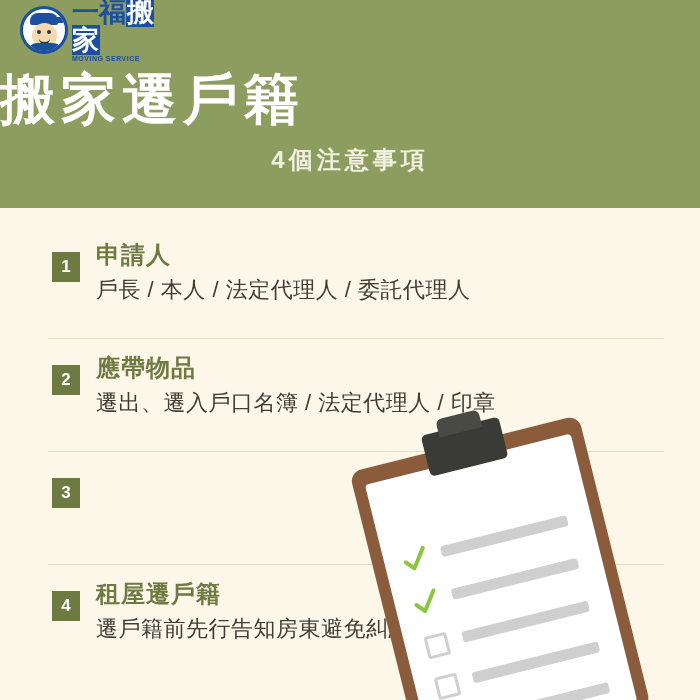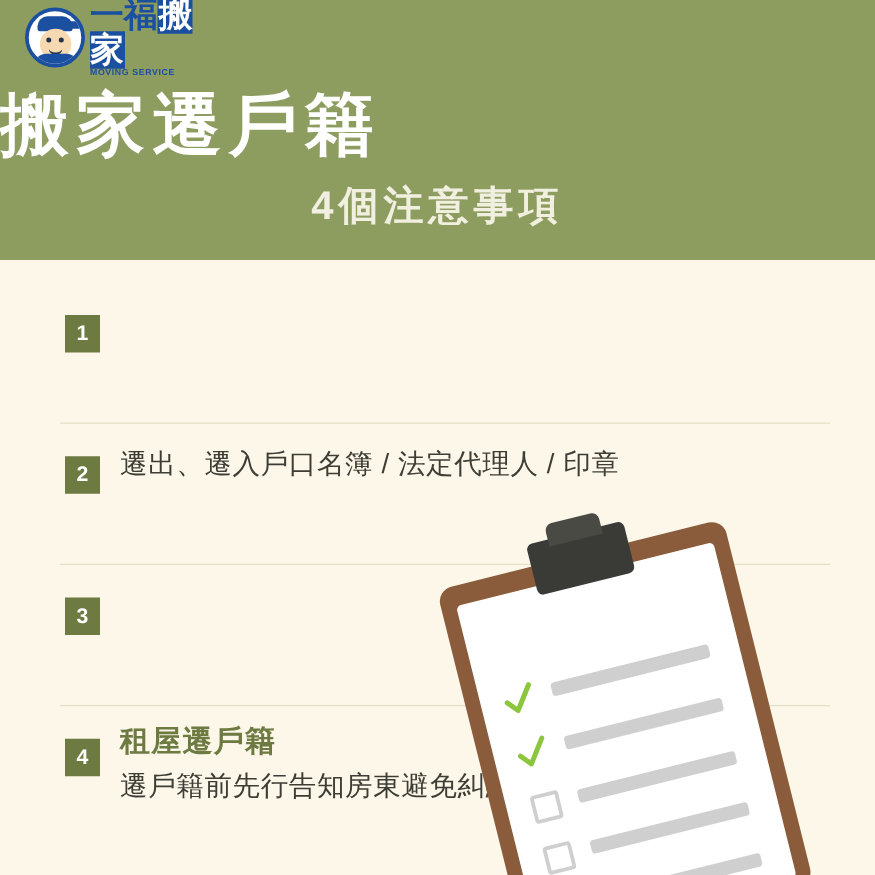--- a/index.html
+++ b/index.html
@@ -141,21 +141,21 @@
     letter-spacing: 6px;
     line-height: 1;
   }
   .subtitle {
     position: absolute;
     top: 148px;
     left: 0;
     width: 700px;
     text-align: center;
     color: #f0efe0;
-    font-size: 32px;
+    font-size: 24px;
     font-weight: bold;
     letter-spacing: 4px;
     line-height: 1;
   }
 
   
   .list {
     position: relative;
     padding: 28px 0 0 0;
   }
@@ -299,27 +299,32 @@
     </div>
 
     <div class="title">搬家遷戶籍</div>
     <div class="subtitle">4個注意事項</div>
   </div>
 
   <div class="list">
 
     <div class="item">
       <div class="num">1</div>
+      <div class="texts">
+        <div class="item-title">申請人</div>
+        <div class="item-desc">戶長 / 本人 / 法定代理人 / 委託代理人</div>
+      </div>
     </div>
 
     <div class="divider"></div>
 
     <div class="item">
       <div class="num">2</div>
       <div class="texts">
+        <div class="item-title">應帶物品</div>
         <div class="item-desc">遷出、遷入戶口名簿 / 法定代理人 / 印章</div>
       </div>
     </div>
 
     <div class="divider"></div>
 
     <div class="item">
       <div class="num">3</div>
       <div class="texts">
       </div>

